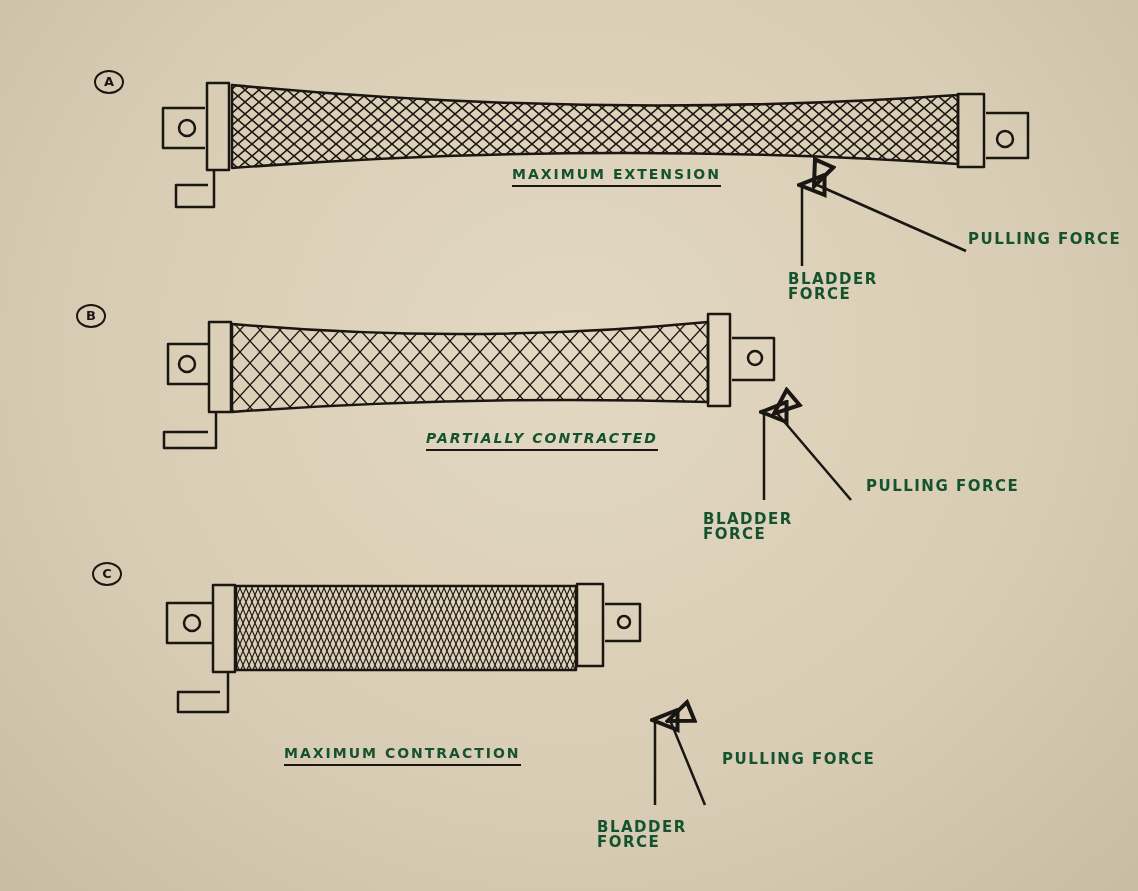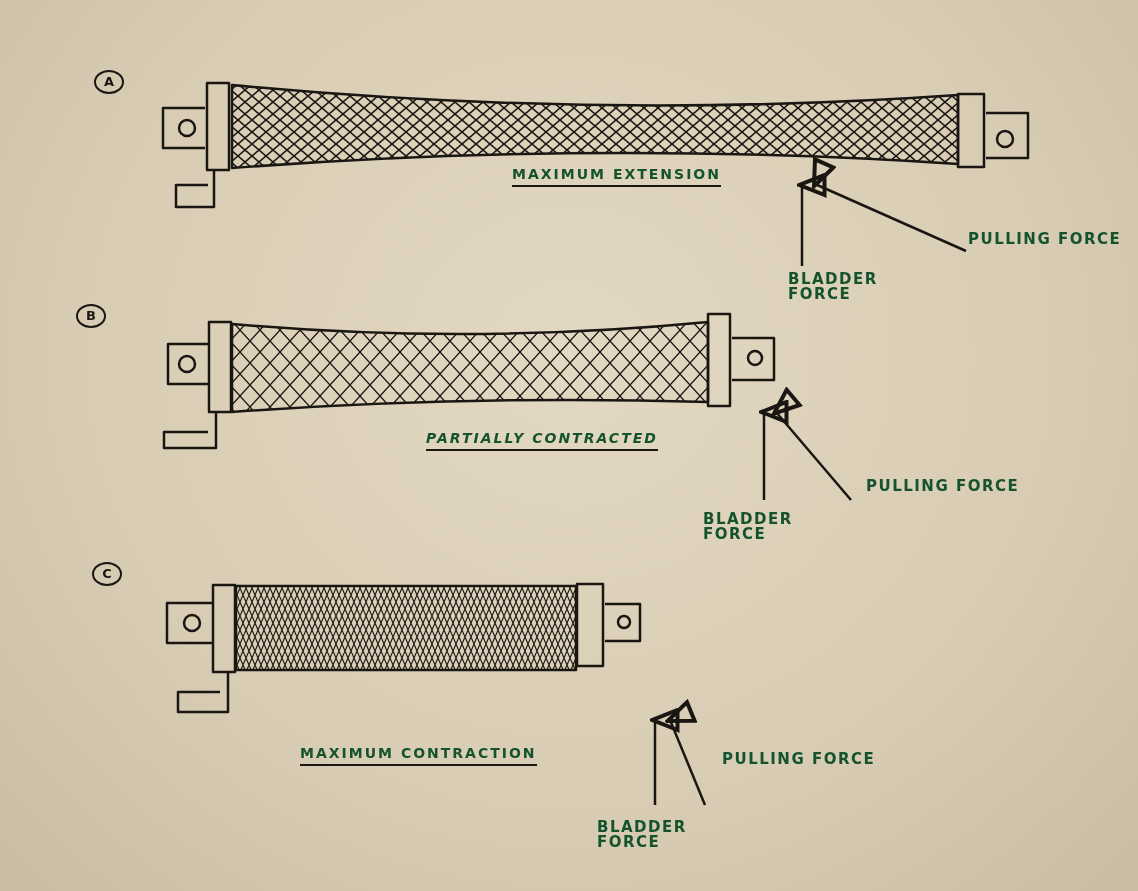--- a/index.html
+++ b/index.html
@@ -89,18 +89,18 @@
 
 <div class="badge" style="left:76px;top:304px;">B</div>
 <div class="lbl title" style="left:426px;top:430px;font-style:italic;">Partially Contracted</div>
 <div class="lbl small" style="left:703px;top:512px;">
   <div>Bladder</div>
   <div>Force</div>
 </div>
 <div class="lbl small" style="left:866px;top:479px;">Pulling Force</div>
 
 <div class="badge" style="left:92px;top:562px;">C</div>
-<div class="lbl title" style="left:300px;top:745px;">Maximum Contraction</div>
+<div class="lbl title" style="left:284px;top:745px;">Maximum Contraction</div>
 <div class="lbl small" style="left:597px;top:820px;">
   <div>Bladder</div>
   <div>Force</div>
 </div>
 <div class="lbl small" style="left:722px;top:752px;">Pulling Force</div>
 
 </body></html>

